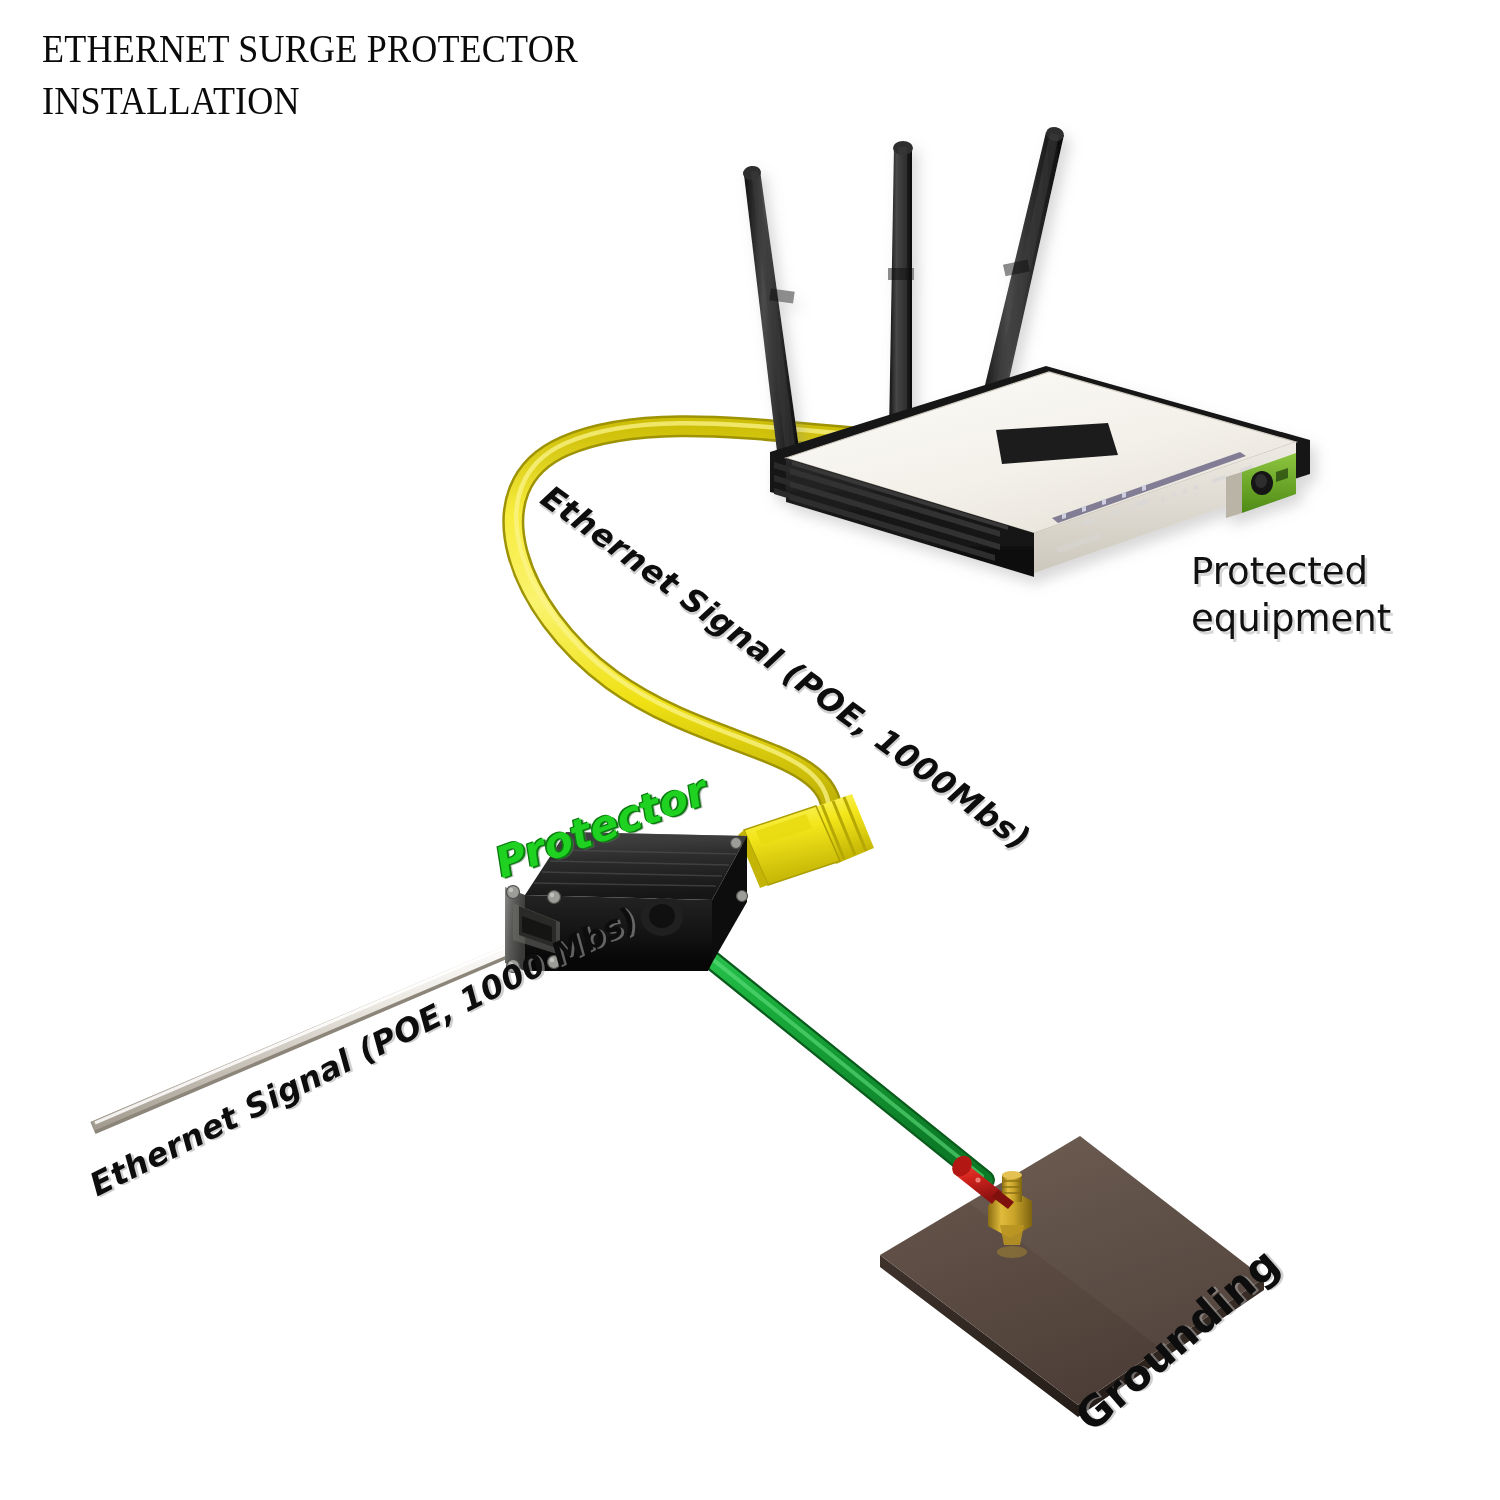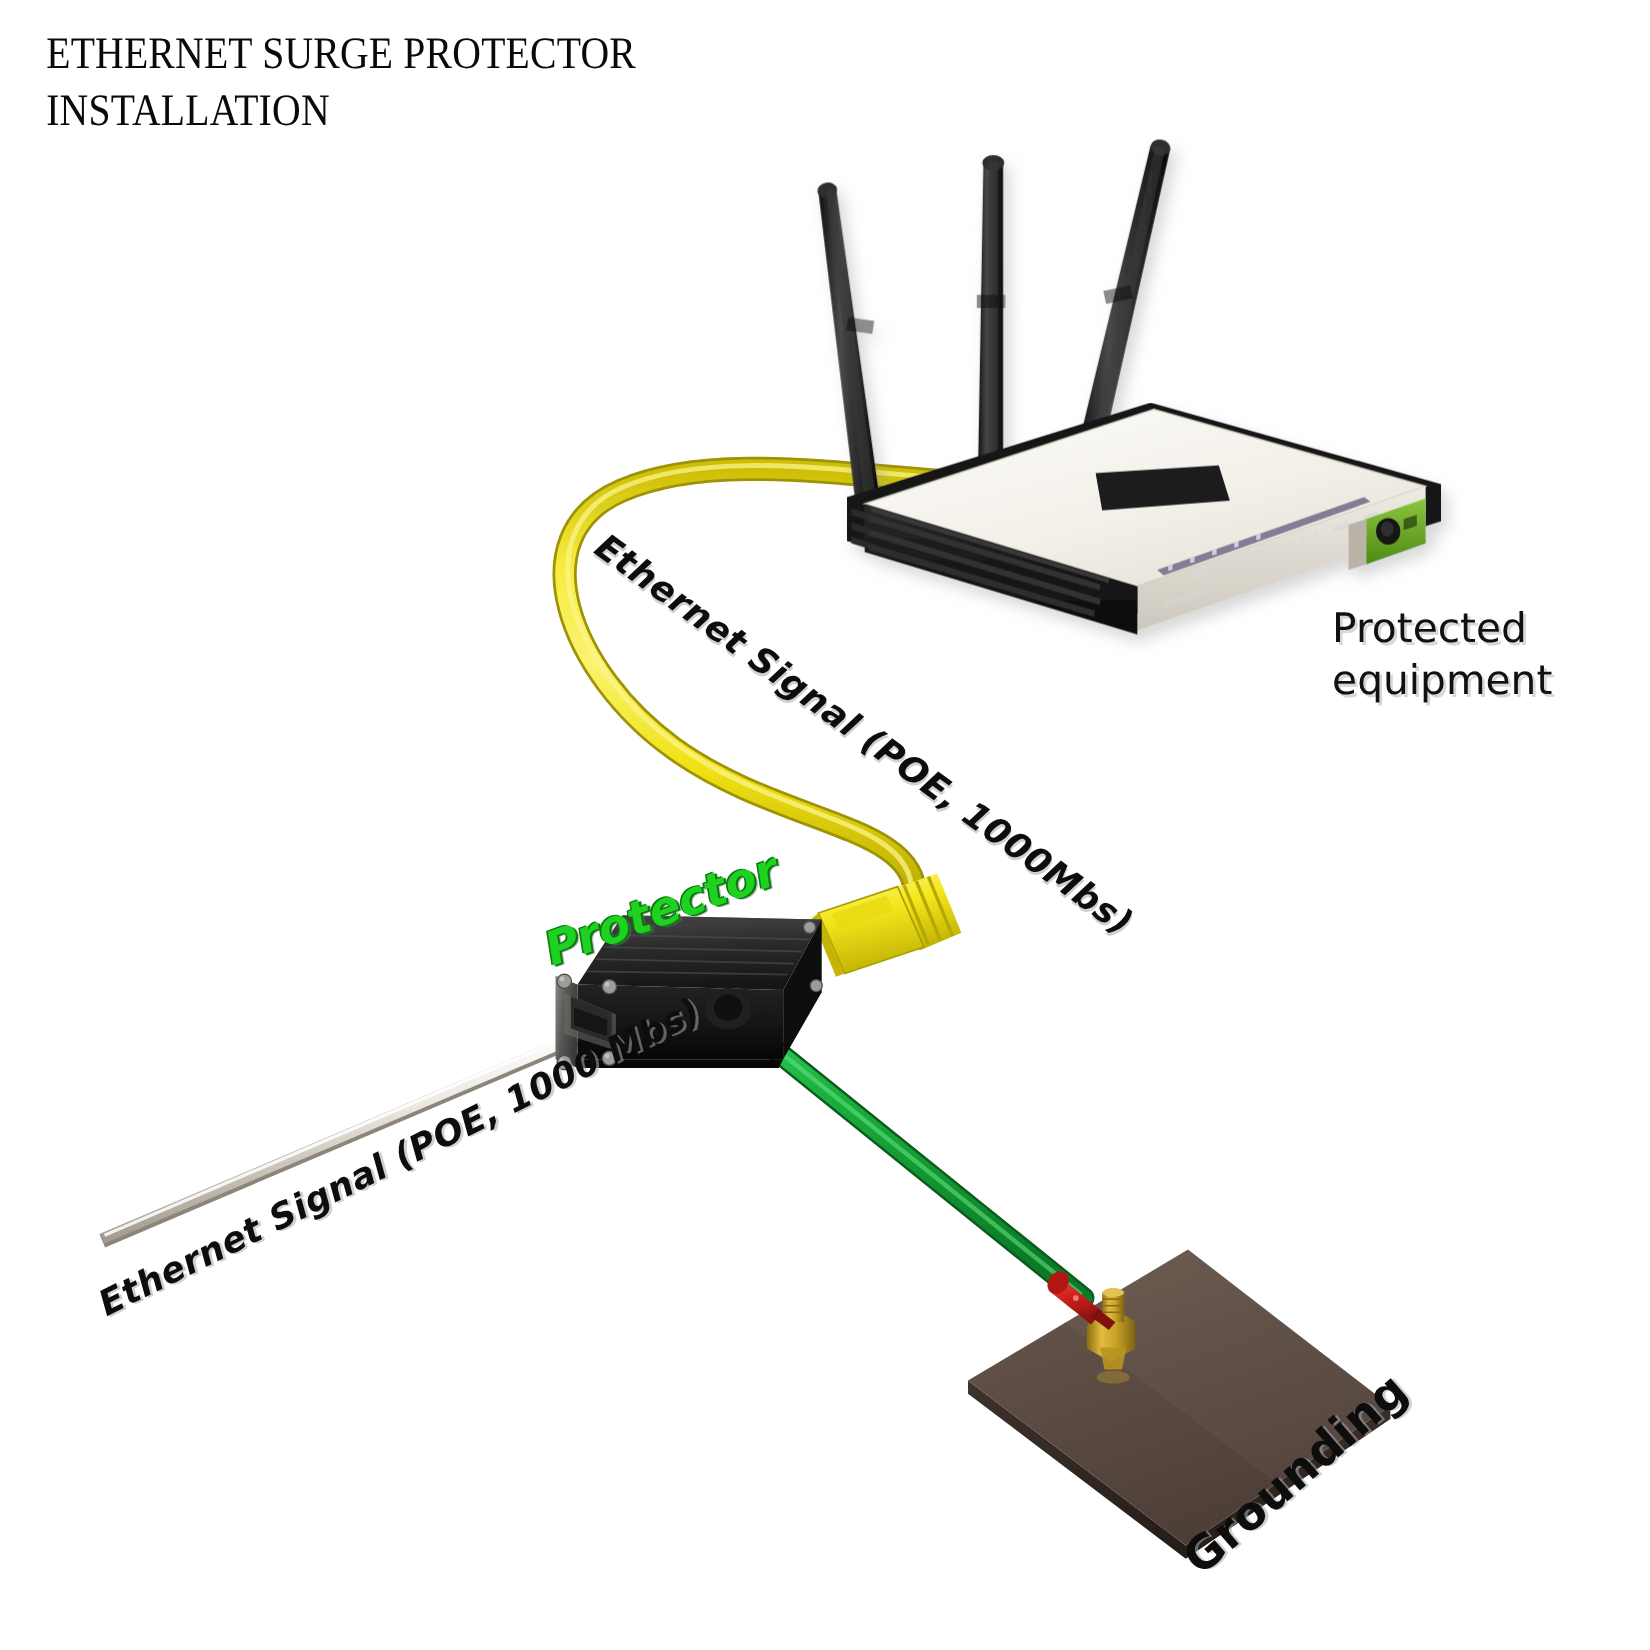--- a/index.html
+++ b/index.html
@@ -72,21 +72,20 @@
   #lbl-protected{
     position:absolute;
     left:1191px;top:548px;
     font-family:"DejaVu Sans", sans-serif;
     font-size:37px;
     font-weight:500;
     line-height:1.28;
     color:#111;
     white-space:pre-line;
     text-shadow:2.5px 2.5px 0 rgba(175,175,175,0.5);
-    margin-left:20px;
   }
 </style>
 </head>
 <body>
 
 <div id="stage">
 
   <div id="title">ETHERNET SURGE PROTECTOR
 INSTALLATION</div>
 

